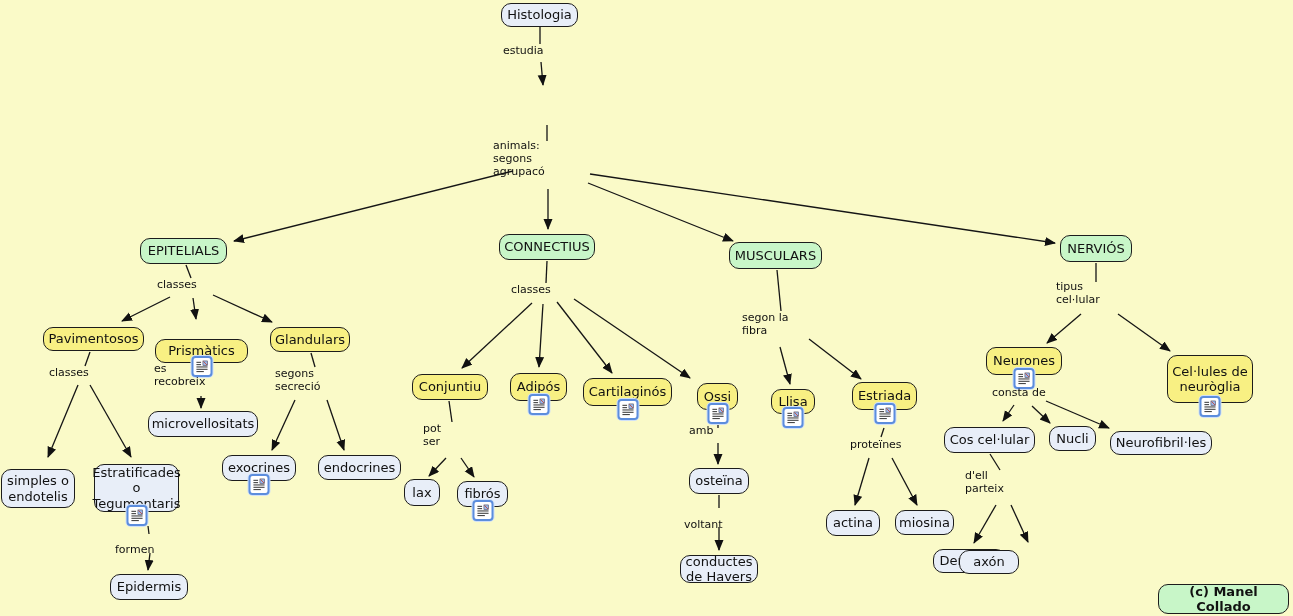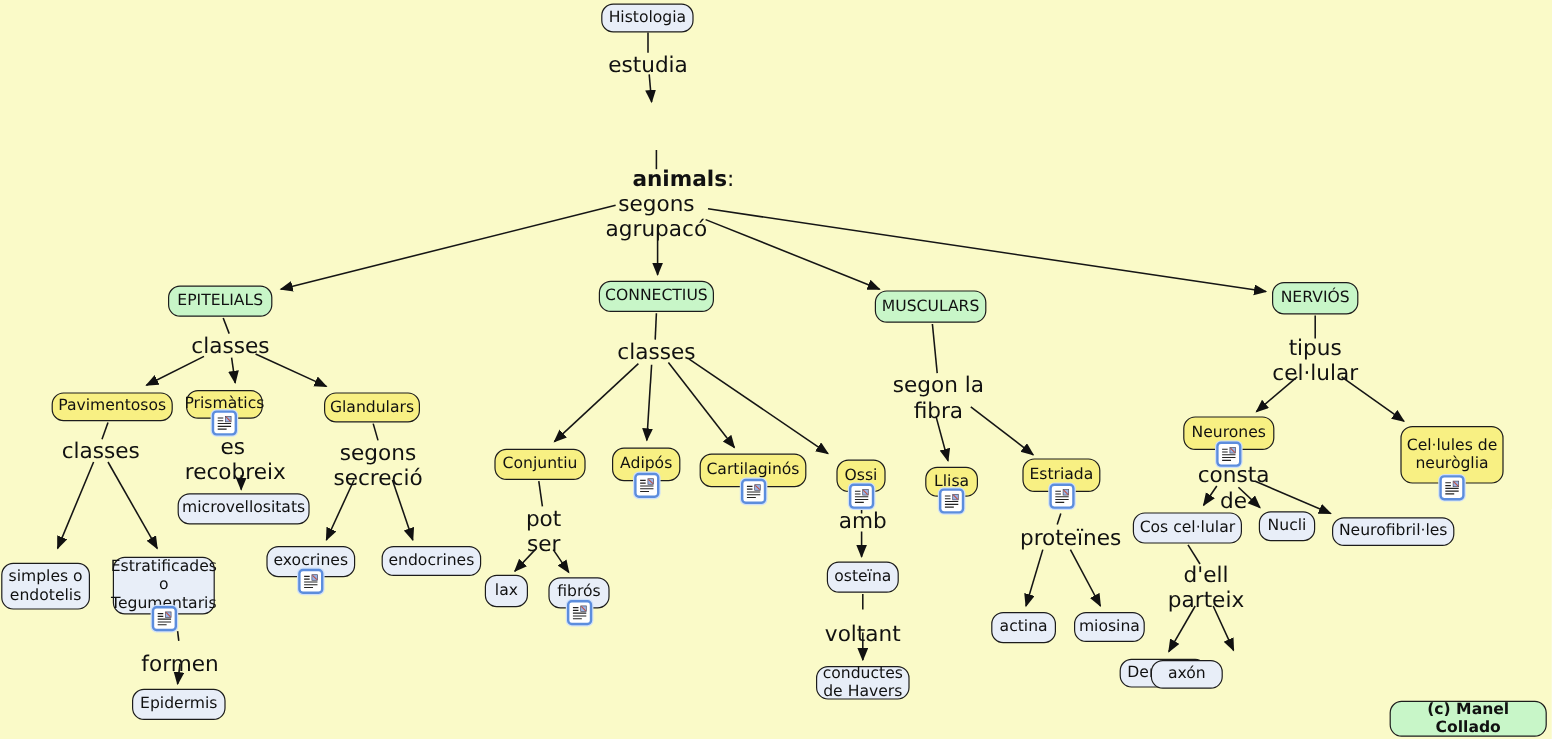--- a/index.html
+++ b/index.html
@@ -18,24 +18,24 @@
     font-size:13px;line-height:1.18;text-align:center;
   }
   .node .txt{white-space:pre-line;display:block;padding:0 2px;}
   .green{background:var(--node-green,#c8f6c8);justify-content:center;}
   .yellow{background:var(--node-yellow,#f8f083);}
   .blue{background:var(--node-blue,#e8eef8);}
   .salmon{background:var(--node-salmon,#f9c498);}
   .title-node{font-weight:bold;font-size:25px;letter-spacing:.5px;border-width:1.8px;border-radius:12px;}
   .credit-node{font-weight:bold;}
   .lbl{
-    position:absolute;font-size:18px;line-height:1.16;text-align:center;
+    position:absolute;font-size:11px;line-height:1.16;
     white-space:pre-line;
   }
-  .lbl b{font-weight:bold;margin-left:34px;}
+  .lbl b{font-weight:normal;}
   .res{
     position:absolute;left:50%;bottom:-15px;transform:translateX(-50%);
     width:21px;height:21px;box-sizing:border-box;
     background:#fff;border:2px solid var(--icon-blue,#5c8ddd);border-radius:4px;
     display:flex;align-items:center;justify-content:center;
     box-shadow:0 0 0 1px #cfe0f8;
   }
 </style>
 </head>
 <body>
@@ -112,21 +112,21 @@
   <div class="node green" style="left:729px;top:242px;width:93px;height:27px">
       <span class="txt">MUSCULARS</span>
     </div>
   <div class="node green" style="left:1060px;top:235px;width:72px;height:27px">
       <span class="txt">NERVIÓS</span>
     </div>
 
   <div class="node yellow" style="left:43px;top:327px;width:101px;height:24px">
       <span class="txt">Pavimentosos</span>
     </div>
-  <div class="node yellow" style="left:155px;top:325px;width:64px;height:24px">
+  <div class="node yellow" style="left:155px;top:339px;width:93px;height:24px">
       <span class="txt">Prismàtics</span>
     <span class="res">
         <svg width="13" height="13" viewBox="0 0 14 14">
           <rect x="8" y="1" width="5" height="5" fill="#9bb5e8" stroke="#445" stroke-width="0.6"></rect>
           <path d="M8.5 1.5 L12.5 5.5" stroke="#c05040" stroke-width="1"></path>
           <line x1="1" y1="2.5" x2="6" y2="2.5" stroke="#222"></line>
           <line x1="1" y1="5" x2="6" y2="5" stroke="#222"></line>
           <line x1="1" y1="7.5" x2="13" y2="7.5" stroke="#222"></line>
           <line x1="1" y1="10" x2="13" y2="10" stroke="#222"></line>
           <line x1="1" y1="12.5" x2="9" y2="12.5" stroke="#222"></line>

